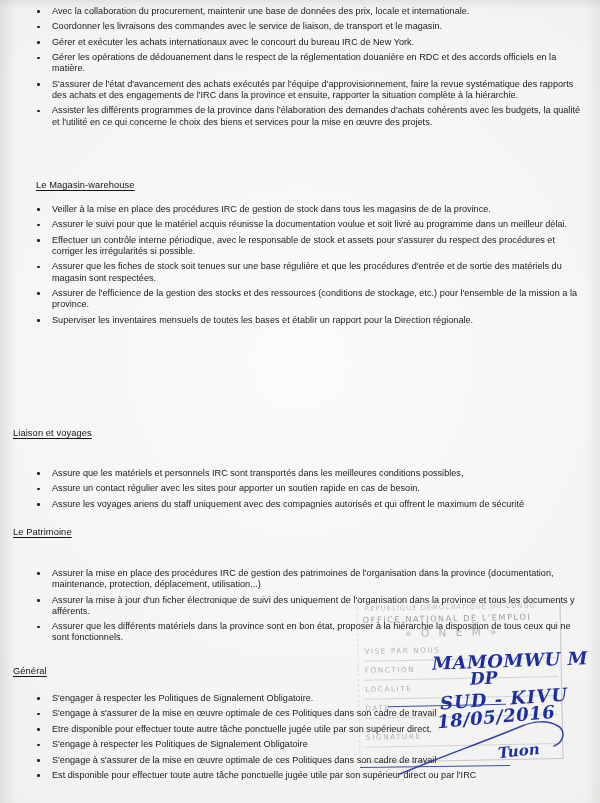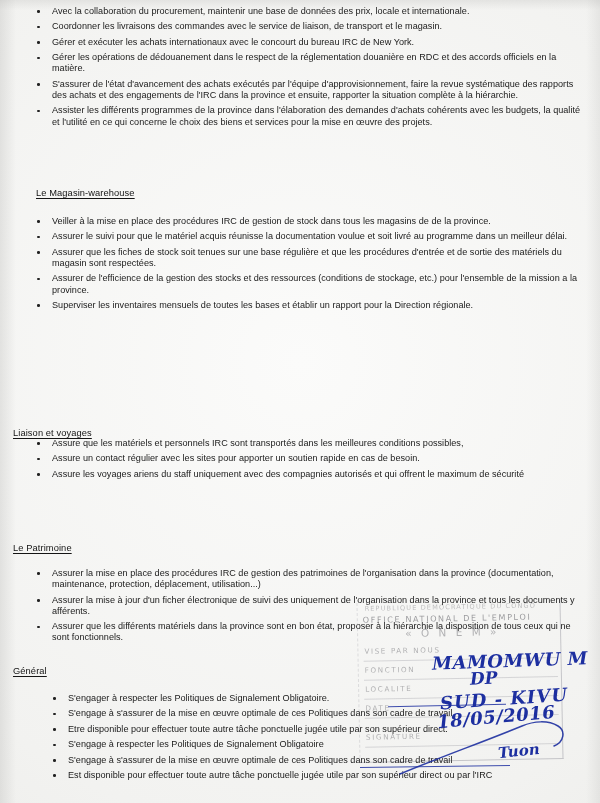--- a/index.html
+++ b/index.html
@@ -209,45 +209,46 @@
 
     <ul class="bullet-list" style="top:6px;">
       <li class="bullet-item">Avec la collaboration du procurement, maintenir une base de données des prix, locale et internationale.</li>
       <li class="bullet-item">Coordonner les livraisons des commandes avec le service de liaison, de transport  et le magasin.</li>
       <li class="bullet-item">Gérer et exécuter les achats internationaux avec le concourt du bureau IRC de New York.</li>
       <li class="bullet-item">Gérer les opérations de dédouanement dans le respect de la réglementation douanière en RDC et des accords officiels en la matière.</li>
       <li class="bullet-item">S'assurer de l'état d'avancement des achats exécutés par l'équipe d'approvisionnement, faire la revue systématique des rapports des achats et des engagements de l'IRC dans la province et ensuite, rapporter la situation complète à la hiérarchie.</li>
       <li class="bullet-item">Assister les différents programmes de la province  dans l'élaboration des demandes d'achats cohérents avec les budgets, la qualité et l'utilité en ce qui concerne le choix des biens et services pour la mise en œuvre des projets.</li>
     </ul>
 
-    <div class="section-heading" style="top:188px;padding-left:23px;">Le Magasin-warehouse</div>
-    <ul class="bullet-list" style="top:216px;">
+    <div class="section-heading" style="top:180px;padding-left:23px;">Le Magasin-warehouse</div>
+    <ul class="bullet-list" style="top:204px;">
       <li class="bullet-item">Veiller à la mise en place des procédures IRC de gestion de stock dans tous les magasins de de la province.</li>
       <li class="bullet-item">Assurer le suivi pour que le matériel acquis réunisse la documentation voulue et soit livré au programme dans un meilleur délai.</li>
+      <li class="bullet-item">Effectuer un contrôle interne périodique, avec le responsable de stock et assets pour s'assurer du respect des procédures et corriger les irrégularités si possible.</li>
       <li class="bullet-item">Assurer que les fiches de stock soit tenues sur une base régulière et que les procédures d'entrée et de sortie des matériels du magasin sont respectées.</li>
       <li class="bullet-item">Assurer de l'efficience de la gestion des stocks et des ressources (conditions de stockage, etc.) pour l'ensemble de la mission a la province.</li>
       <li class="bullet-item">Superviser les inventaires mensuels de toutes les bases et établir un rapport pour la Direction régionale.</li>
     </ul>
 
     <div class="section-heading" style="top:428px;">Liaison et voyages</div>
-    <ul class="bullet-list" style="top:438px;">
+    <ul class="bullet-list" style="top:468px;">
       <li class="bullet-item">Assure que les matériels et personnels IRC sont transportés dans les meilleures conditions possibles,</li>
       <li class="bullet-item">Assure un contact régulier avec les sites pour apporter un soutien rapide en cas de besoin.</li>
       <li class="bullet-item">Assure les voyages ariens du staff uniquement avec des compagnies autorisés et qui offrent le maximum de sécurité</li>
     </ul>
 
-    <div class="section-heading" style="top:543px;">Le Patrimoine</div>
+    <div class="section-heading" style="top:527px;">Le Patrimoine</div>
     <ul class="bullet-list" style="top:568px;">
       <li class="bullet-item">Assurer la mise en place des procédures IRC de gestion des patrimoines de l'organisation dans la province (documentation, maintenance, protection, déplacement, utilisation...)</li>
       <li class="bullet-item">Assurer la mise à jour d'un ficher électronique de suivi des uniquement de l'organisation dans la province et tous les documents y afférents.</li>
       <li class="bullet-item">Assurer que les différents matériels dans la province sont en bon état, proposer à la hiérarchie la disposition de tous  ceux qui ne sont fonctionnels.</li>
     </ul>
 
     <div class="section-heading" style="top:666px;">Général</div>
-    <ul class="bullet-list" style="top:693px;padding-left:16px;">
+    <ul class="bullet-list" style="top:693px;">
       <li class="bullet-item">S'engager à respecter les Politiques de Signalement Obligatoire.</li>
       <li class="bullet-item">S'engage à s'assurer de la mise en œuvre optimale de ces Politiques dans son cadre de travail</li>
       <li class="bullet-item">Etre disponible pour effectuer toute autre tâche ponctuelle jugée utile par son supérieur direct.</li>
       <li class="bullet-item">S'engage à respecter les Politiques de Signalement Obligatoire</li>
       <li class="bullet-item">S'engage à s'assurer de la mise en œuvre optimale de ces Politiques dans son cadre de travail</li>
       <li class="bullet-item">Est disponible pour effectuer toute autre tâche ponctuelle jugée utile par son supérieur direct ou par l'IRC</li>
     </ul>
 
     <div class="stamp">
       <div class="stamp-frame"></div>

